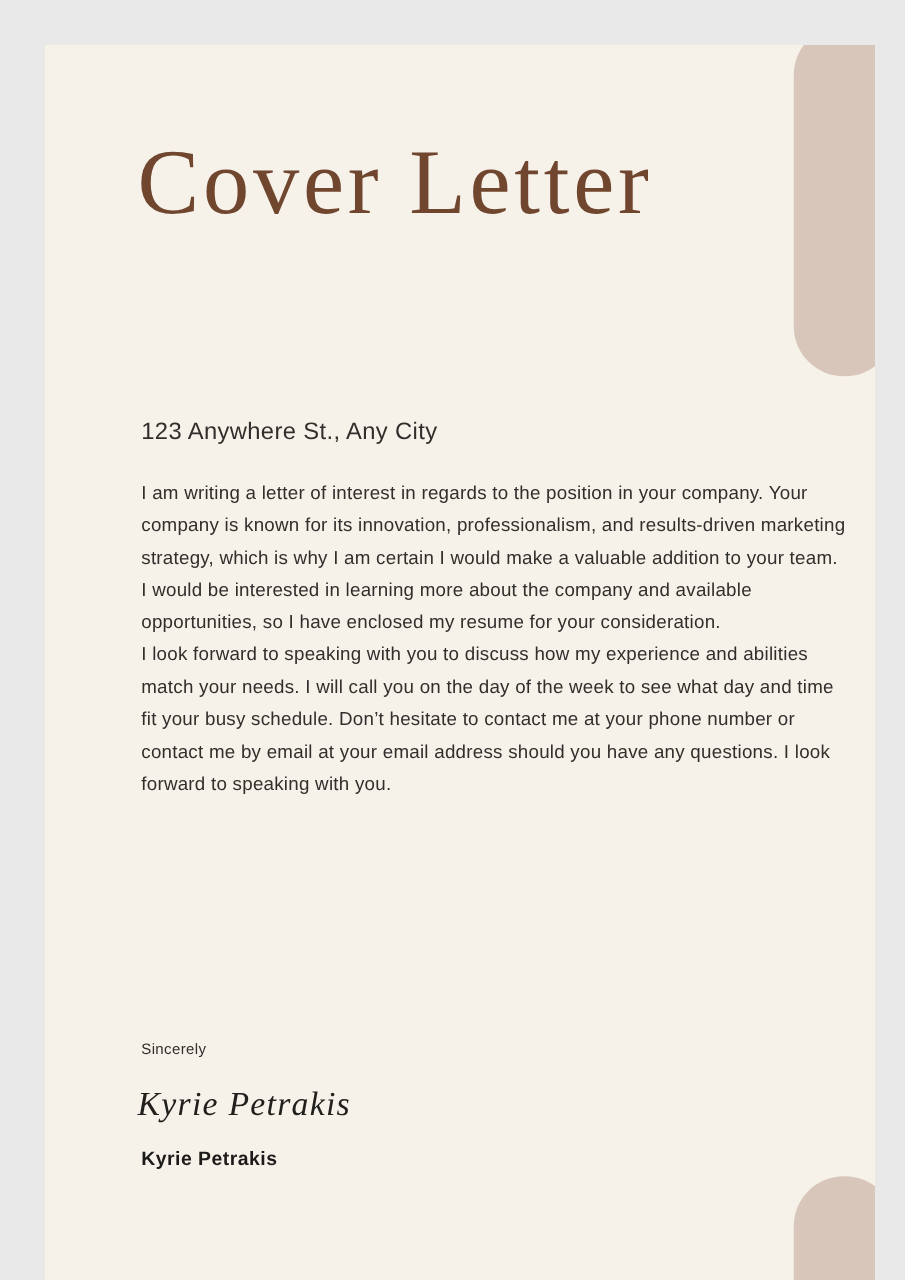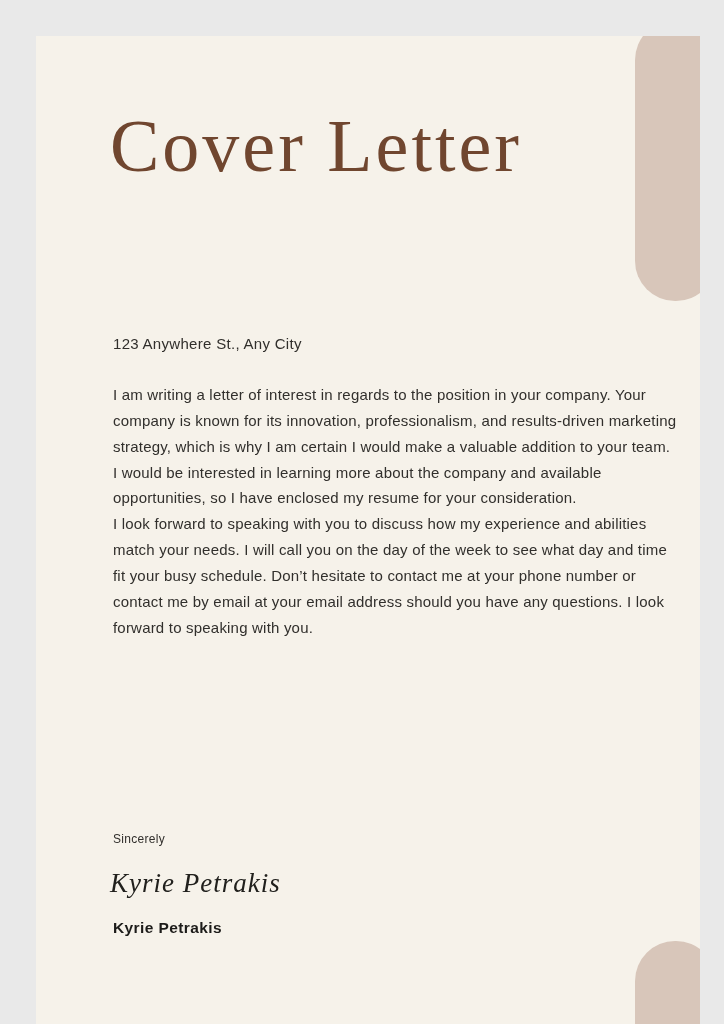--- a/index.html
+++ b/index.html
@@ -33,21 +33,21 @@
     position: absolute;
     left: 65px; top: 255px;
     font-size: 17.5px;
     font-weight: 700;
     letter-spacing: 0.3px;
     color: #1c1b19;
   }
   .address {
     position: absolute;
     left: 65px; top: 287px;
-    font-size: 15px;
+    font-size: 19px;
     letter-spacing: 0.3px;
     color: var(--text, #312f2c);
   }
   .body-text {
     position: absolute;
     left: 65px; top: 334px;
     width: 620px;
     font-size: 15px;
     line-height: 25.85px;
     letter-spacing: 0.2px;

